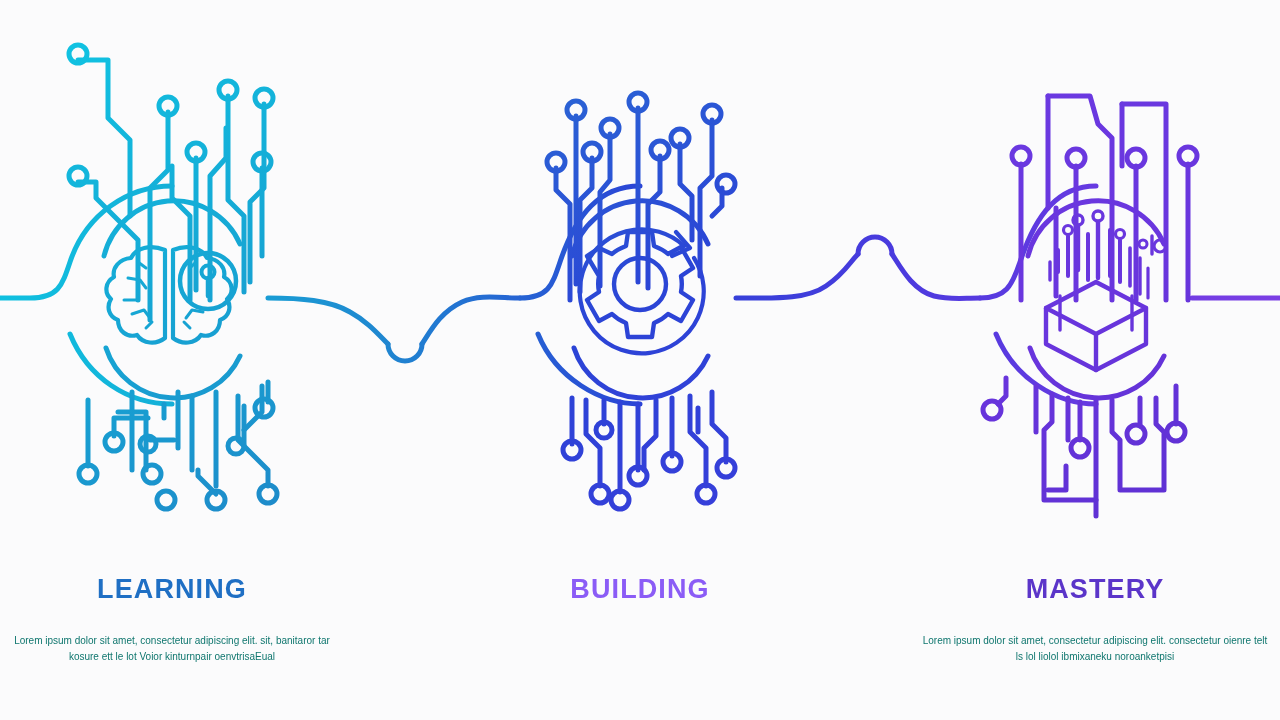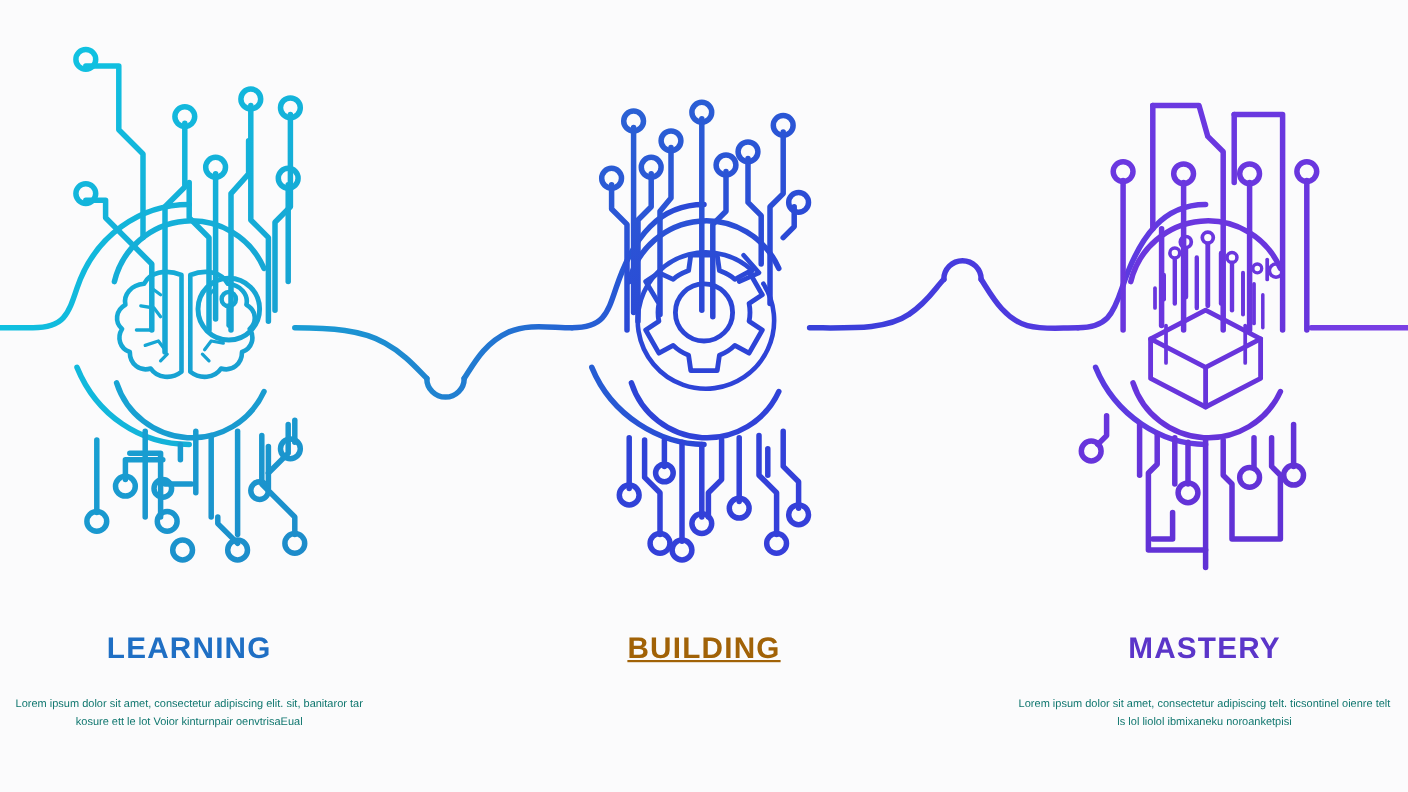--- a/index.html
+++ b/index.html
@@ -18,21 +18,21 @@
   }
   .col-1{left:-18px;}
   .col-2{left:450px;}
   .col-3{left:905px;}
 
   .step-title{
     font-size:27px;font-weight:bold;letter-spacing:1.1px;
     margin:0 0 30px 0;line-height:1;
   }
   .t1{color:#1f6fc4;}
-  .t2{color:#a16207;text-decoration:underline;}
+  .t2{color:#8b5cf6;}
   .t3{color:#5b35c9;}
 
   .step-desc{
     font-size:10px;color:#0f766e;line-height:1.55;
     margin:0 auto;max-width:345px;font-weight:normal;
     filter:blur(0.35px);
   }
 </style>
 </head>
 <body>
@@ -332,17 +332,17 @@
       <div class="step-title t1">LEARNING</div>
       <div class="step-desc">Lorem ipsum dolor sit amet, consectetur adipiscing elit. sit, banitaror tar kosure ett le lot Voior kinturnpair oenvtrisaEual</div>
     </div>
 
     <div class="col col-2">
       <div class="step-title t2">BUILDING</div>
     </div>
 
     <div class="col col-3">
       <div class="step-title t3">MASTERY</div>
-      <div class="step-desc">Lorem ipsum dolor sit amet, consectetur adipiscing telt. ticsontinel oienre telt ls lol liolol ibmixaneku noroanketpisi</div>
+      <div class="step-desc">Lorem ipsum dolor sit amet, consectetur adipiscing elit. consectetur oienre telt ls lol liolol ibmixaneku noroanketpisi</div>
     </div>
 
   </div>
 </div>
 
 </body></html>

